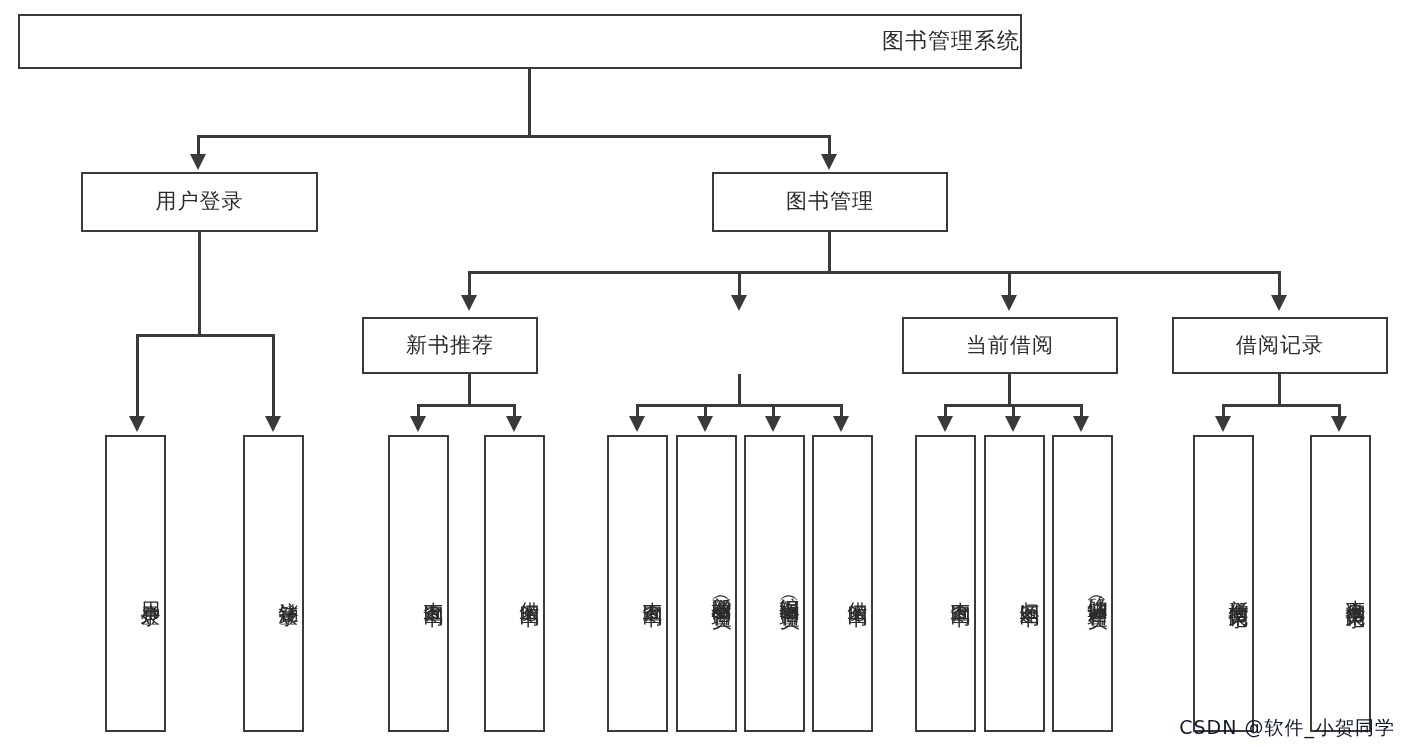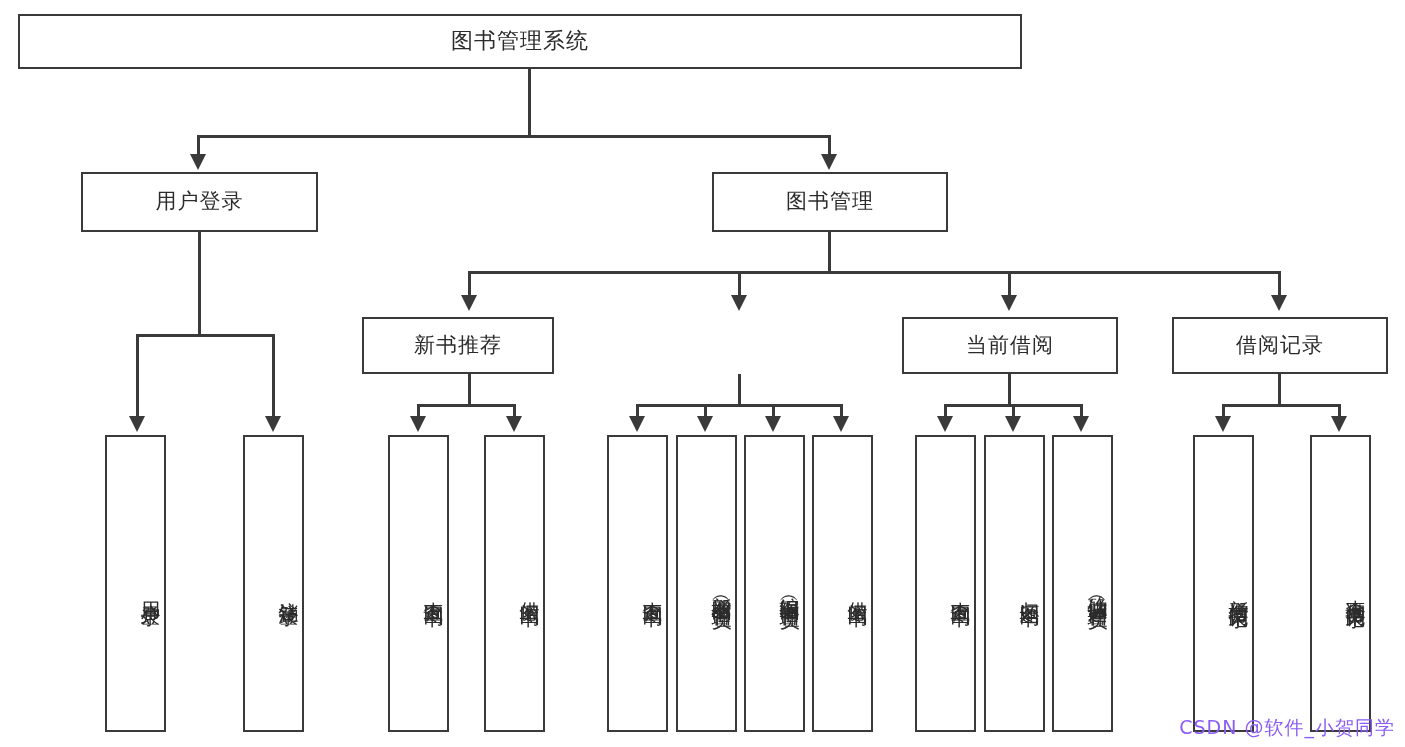--- a/index.html
+++ b/index.html
@@ -43,41 +43,42 @@
     justify-content: center;
   }
   .node.vert .vlabel {
     writing-mode: vertical-rl;
     text-orientation: upright;
     display: block;
     white-space: nowrap;
   }
   #root-node {
     font-size: 22px;
+    justify-content: flex-end;
   }
   .conn {
     position: absolute;
     background: #3a3a3a;
   }
   .conn.v { width: 3px; }
   .conn.h { height: 3px; }
   .arrow {
     position: absolute;
     width: 0;
     height: 0;
     border-left: 8px solid transparent;
     border-right: 8px solid transparent;
     border-top: 16px solid #3a3a3a;
   }
   #watermark {
     position: absolute;
     right: 10px;
     bottom: 6px;
     font-size: 19px;
-    color: #8b5cf6;
+    color: #0f172a;
     letter-spacing: 1px;
     white-space: nowrap;
     pointer-events: none;
   }
 </style>
 </head>
 <body>
 
 <div id="canvas">
 
@@ -144,21 +145,21 @@
     <span>图书管理系统</span>
   </div>
 
   <div class="node horiz" style="left:81px; top:172px; width:237px; height:60px;">
     <span>用户登录</span>
   </div>
   <div class="node horiz" style="left:712px; top:172px; width:236px; height:60px;">
     <span>图书管理</span>
   </div>
 
-  <div class="node horiz" style="left:362px; top:317px; width:192px; height:57px;">
+  <div class="node horiz" style="left:362px; top:317px; width:176px; height:57px;">
     <span>新书推荐</span>
   </div>
   <div class="node horiz" style="left:902px; top:317px; width:216px; height:57px;">
     <span>当前借阅</span>
   </div>
   <div class="node horiz" style="left:1172px; top:317px; width:216px; height:57px;justify-content:center;">
     <span>借阅记录</span>
   </div>
 
   <div class="node vert" style="left:105px; top:435px; width:61px; height:297px;">

